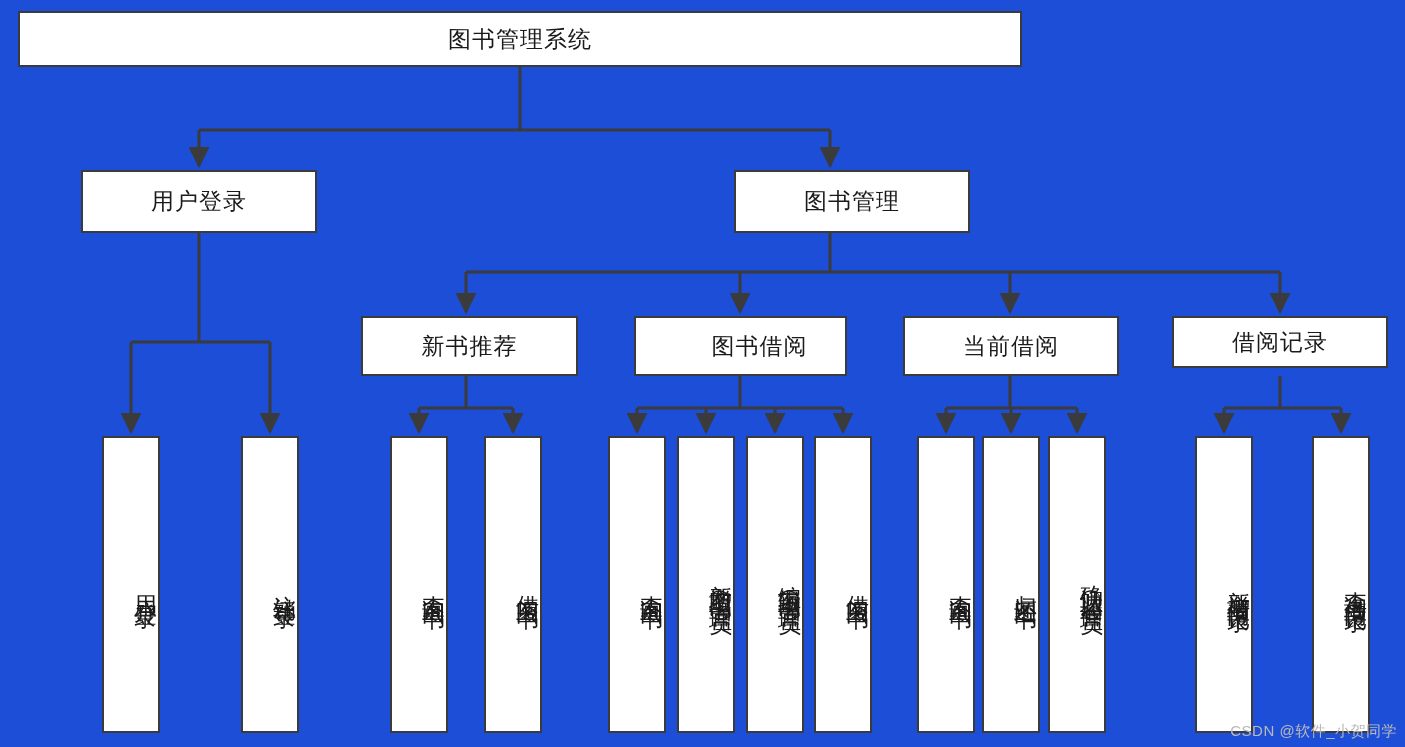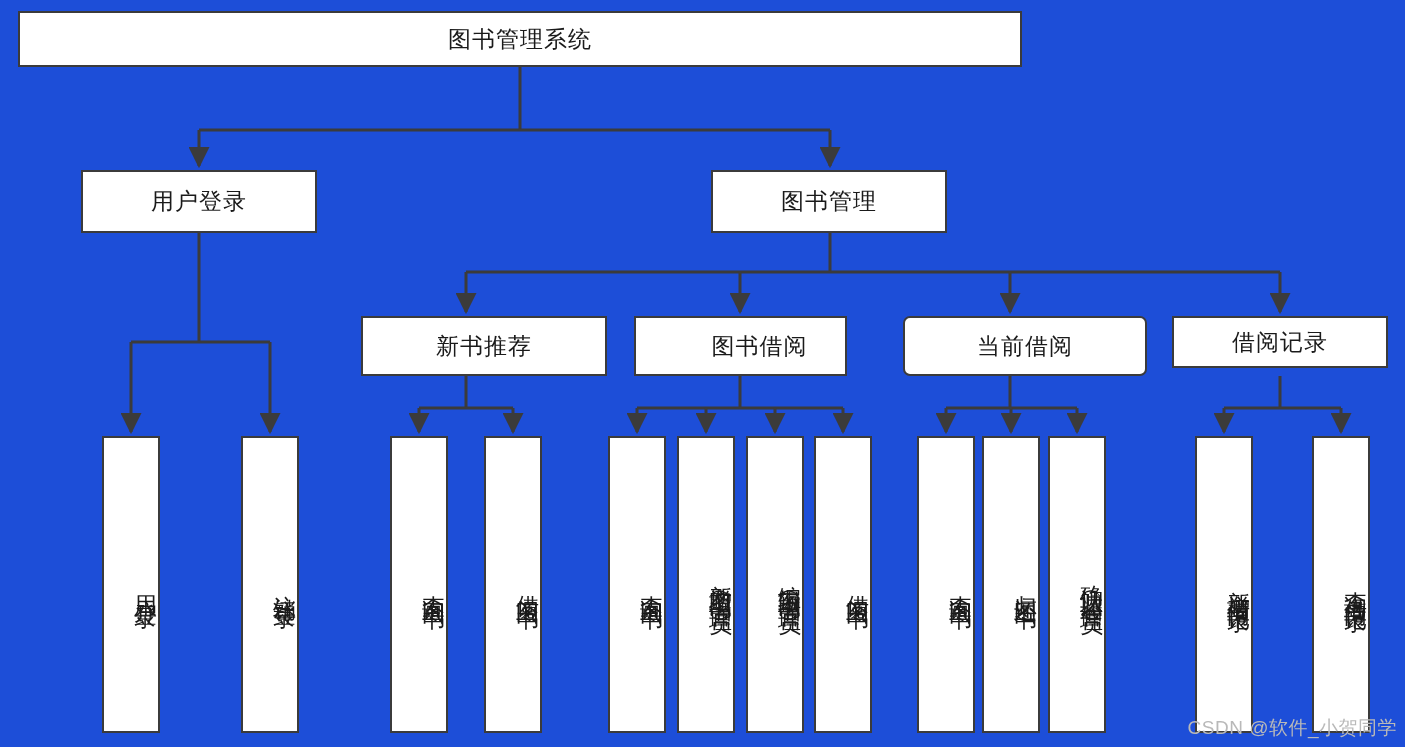--- a/index.html
+++ b/index.html
@@ -58,21 +58,21 @@
     writing-mode: vertical-rl;
     text-orientation: upright;
   }
   .node-label {
     display: block;
   }
   #watermark {
     position: absolute;
     right: 8px;
     bottom: 6px;
-    font-size: 19px;
+    font-size: 15px;
     color: #b9b9b9;
     letter-spacing: 0.5px;
     white-space: nowrap;
     user-select: none;
     margin-top: 30px;
   }
 </style>
 </head>
 <body>
 
@@ -131,31 +131,31 @@
     </g>
   </svg>
 
   <div class="node horizontal" style="left:18px; top:11px; width:1004px; height:56px;">
     <span class="node-label">图书管理系统</span>
   </div>
 
   <div class="node horizontal" style="left:81px; top:170px; width:236px; height:63px;">
     <span class="node-label">用户登录</span>
   </div>
-  <div class="node horizontal" style="left:711px; top:170px; width:236px; height:63px;">
+  <div class="node horizontal" style="left:734px; top:170px; width:236px; height:63px;">
     <span class="node-label">图书管理</span>
   </div>
 
-  <div class="node horizontal" style="left:361px; top:316px; width:246px; height:60px;">
+  <div class="node horizontal" style="left:361px; top:316px; width:217px; height:60px;">
     <span class="node-label">新书推荐</span>
   </div>
   <div class="node horizontal" style="left:634px; top:316px; width:213px; height:60px;padding-left:44px;">
     <span class="node-label">图书借阅</span>
   </div>
-  <div class="node horizontal" style="left:903px; top:316px; width:244px; height:60px;border-radius:7px;">
+  <div class="node horizontal" style="left:903px; top:316px; width:216px; height:60px;">
     <span class="node-label">当前借阅</span>
   </div>
   <div class="node horizontal" style="left:1172px; top:316px; width:216px; height:52px;">
     <span class="node-label">借阅记录</span>
   </div>
 
   <div class="node vertical" style="left:102px; top:436px; width:58px; height:297px;">
     <span class="node-label">用户登录</span>
   </div>
   <div class="node vertical" style="left:241px; top:436px; width:58px; height:297px;">

